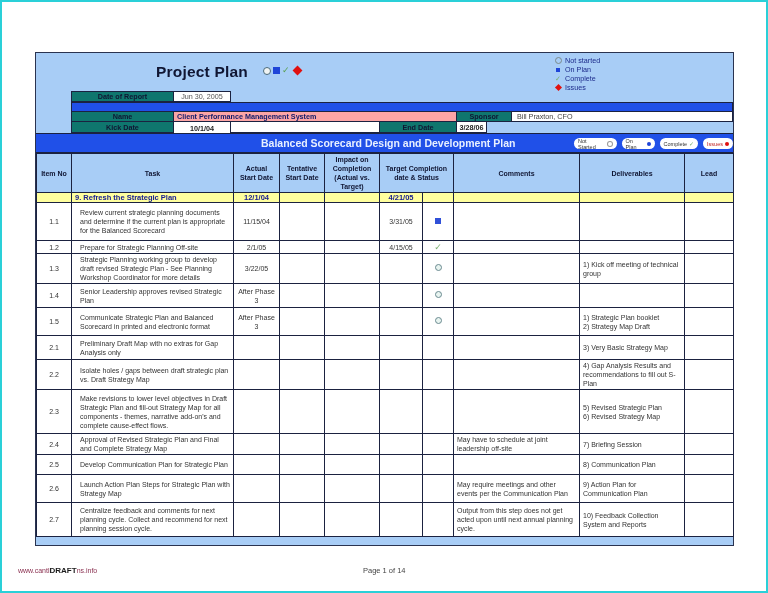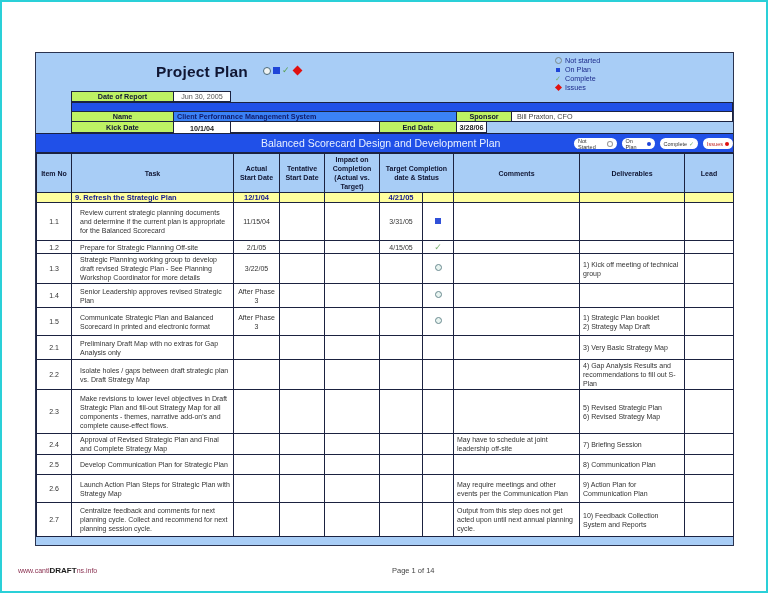--- a/index.html
+++ b/index.html
@@ -14,46 +14,46 @@
   .ico-check{color:#5aa050;font-size:9px;line-height:9px;}
   .ico-diamond{width:7px;height:7px;background:#e01010;transform:rotate(45deg);margin-left:2px;}
   .legend{left:518px;top:3px;font-size:7.2px;color:#1c2a8a;line-height:9px;}
   .legend .row{display:flex;align-items:center;gap:3px;}
   .legend .sym{width:8px;display:inline-flex;justify-content:center;}
   .lg-circle{width:5px;height:5px;border:1px solid #7a8a8a;border-radius:50%;}
   .lg-sq{width:4px;height:4px;background:#1f45d8;}
   .lg-check{color:#7ab070;font-size:7px;}
   .lg-dia{width:5px;height:5px;background:#e01010;transform:rotate(45deg);}
   .cell{position:absolute;box-sizing:border-box;border:1px solid #1b2240;font-size:7.2px;display:flex;align-items:center;}
-  .lbl{background:#bef264;font-weight:bold;color:#101633;justify-content:center;}
+  .lbl{background:#0f766e;font-weight:bold;color:#101633;justify-content:center;}
   .val-w{background:#fff;color:#2a2a2a;}
-  .val-y{background:#3b82f6;color:#101a6a;font-weight:bold;padding-left:3px;}
+  .val-y{background:#fca5a5;color:#101a6a;font-weight:bold;padding-left:3px;}
   .blue-bar{position:absolute;background:#2050e8;}
   .banner{left:0;top:80px;width:697px;height:20px;background:#2050e8;border-top:1px solid #1b2240;border-bottom:1px solid #1b2240;box-sizing:border-box;}
-  .banner-title{position:absolute;left:225px;top:3px;font-size:10.5px;font-weight:normal;color:#e8f0ff;}
+  .banner-title{position:absolute;left:225px;top:3px;font-size:10.5px;font-weight:bold;color:#e8f0ff;}
   .pills{position:absolute;left:538px;top:4px;display:flex;gap:5px;}
   .pill{background:#fff;border-radius:7px;font-size:5.5px;color:#333;padding:2px 4px;display:flex;align-items:center;gap:2px;height:11px;box-sizing:border-box;}
   .pill .dot-c{width:4px;height:4px;border:1px solid #999;border-radius:50%;}
   .pill .dot-b{width:4px;height:4px;background:#1f45d8;border-radius:50%;}
   .pill .dot-k{color:#7ab070;font-size:6px;}
   .pill .dot-r{width:4px;height:4px;background:#e01010;border-radius:50%;}
   table.plan{position:absolute;left:0;top:100px;border-collapse:collapse;table-layout:fixed;width:697px;}
   table.plan td, table.plan th{border:1px solid #1b2240;font-size:7px;color:#333;padding:1px 3px;vertical-align:middle;overflow:hidden;line-height:9px;}
   table.plan th{background:#a8cdf6;color:#101633;font-weight:bold;text-align:center;height:32px;}
   table.plan td{background:#fff;}
   tr.phase td{background:#ffff9e;color:#1a2090;font-weight:bold;font-size:7.5px;height:9px;padding-top:0;padding-bottom:0;}
   td.c{text-align:center;}
   td.num{text-align:center;color:#555;}
   .st{display:inline-block;}
   .st-sq{width:6px;height:6px;background:#3050d8;}
   .st-circle{width:7px;height:7px;border-radius:50%;border:1.5px solid #6a8a90;background:#e8f4f0;box-sizing:border-box;}
   .st-check{color:#7ab070;font-size:9px;}
   .footer-left{position:absolute;left:18px;top:566px;font-size:7px;color:#8a3050;}
   .footer-left b{color:#1a1a1a;font-size:8px;}
-  .footer-right{position:absolute;left:363px;top:566px;font-size:7.5px;color:#444;margin-left:29px;}
+  .footer-right{position:absolute;left:363px;top:566px;font-size:7.5px;color:#444;}
 </style>
 </head>
 <body>
 
 <div class="frame"></div>
 
 <div class="sheet" style="height:492px;">
 
   <div class="abs title">Project Plan</div>
   <div class="abs title-icons">

